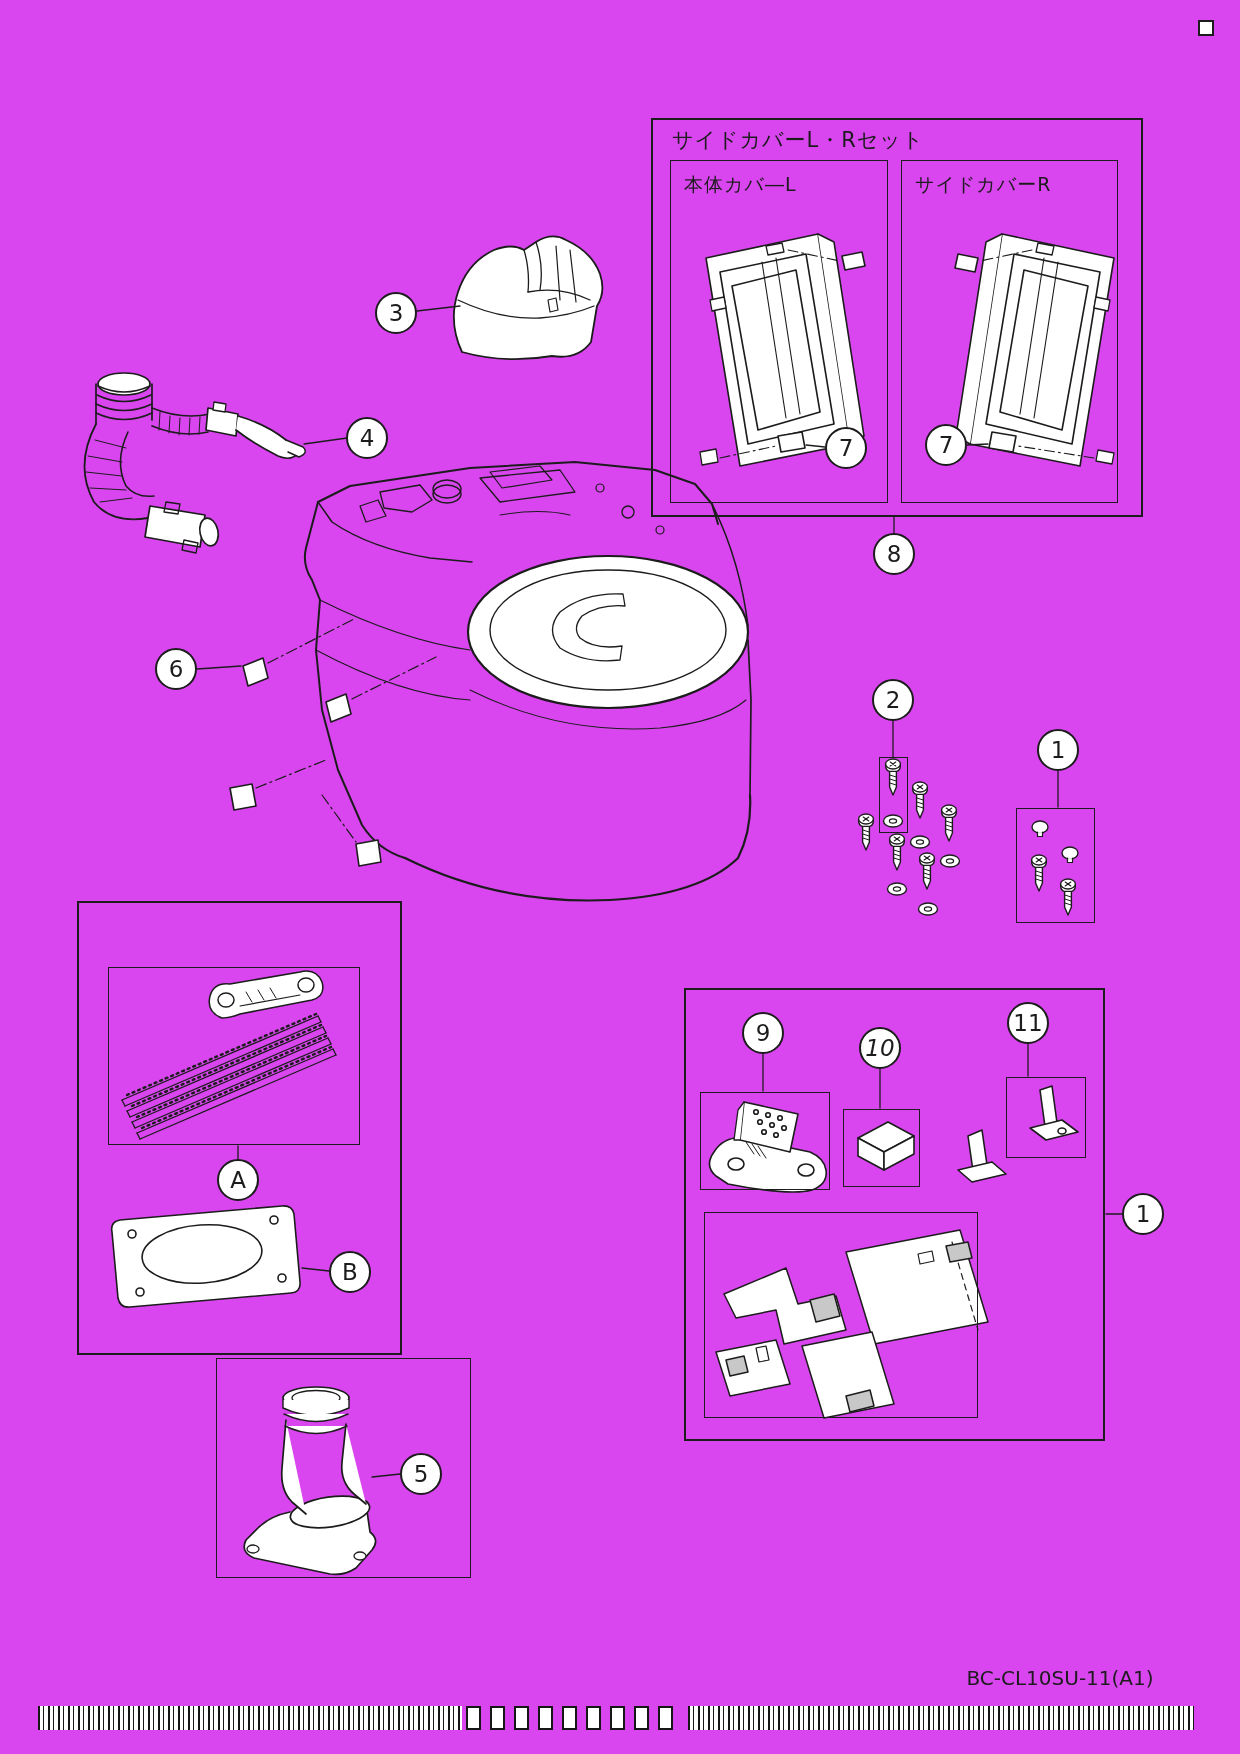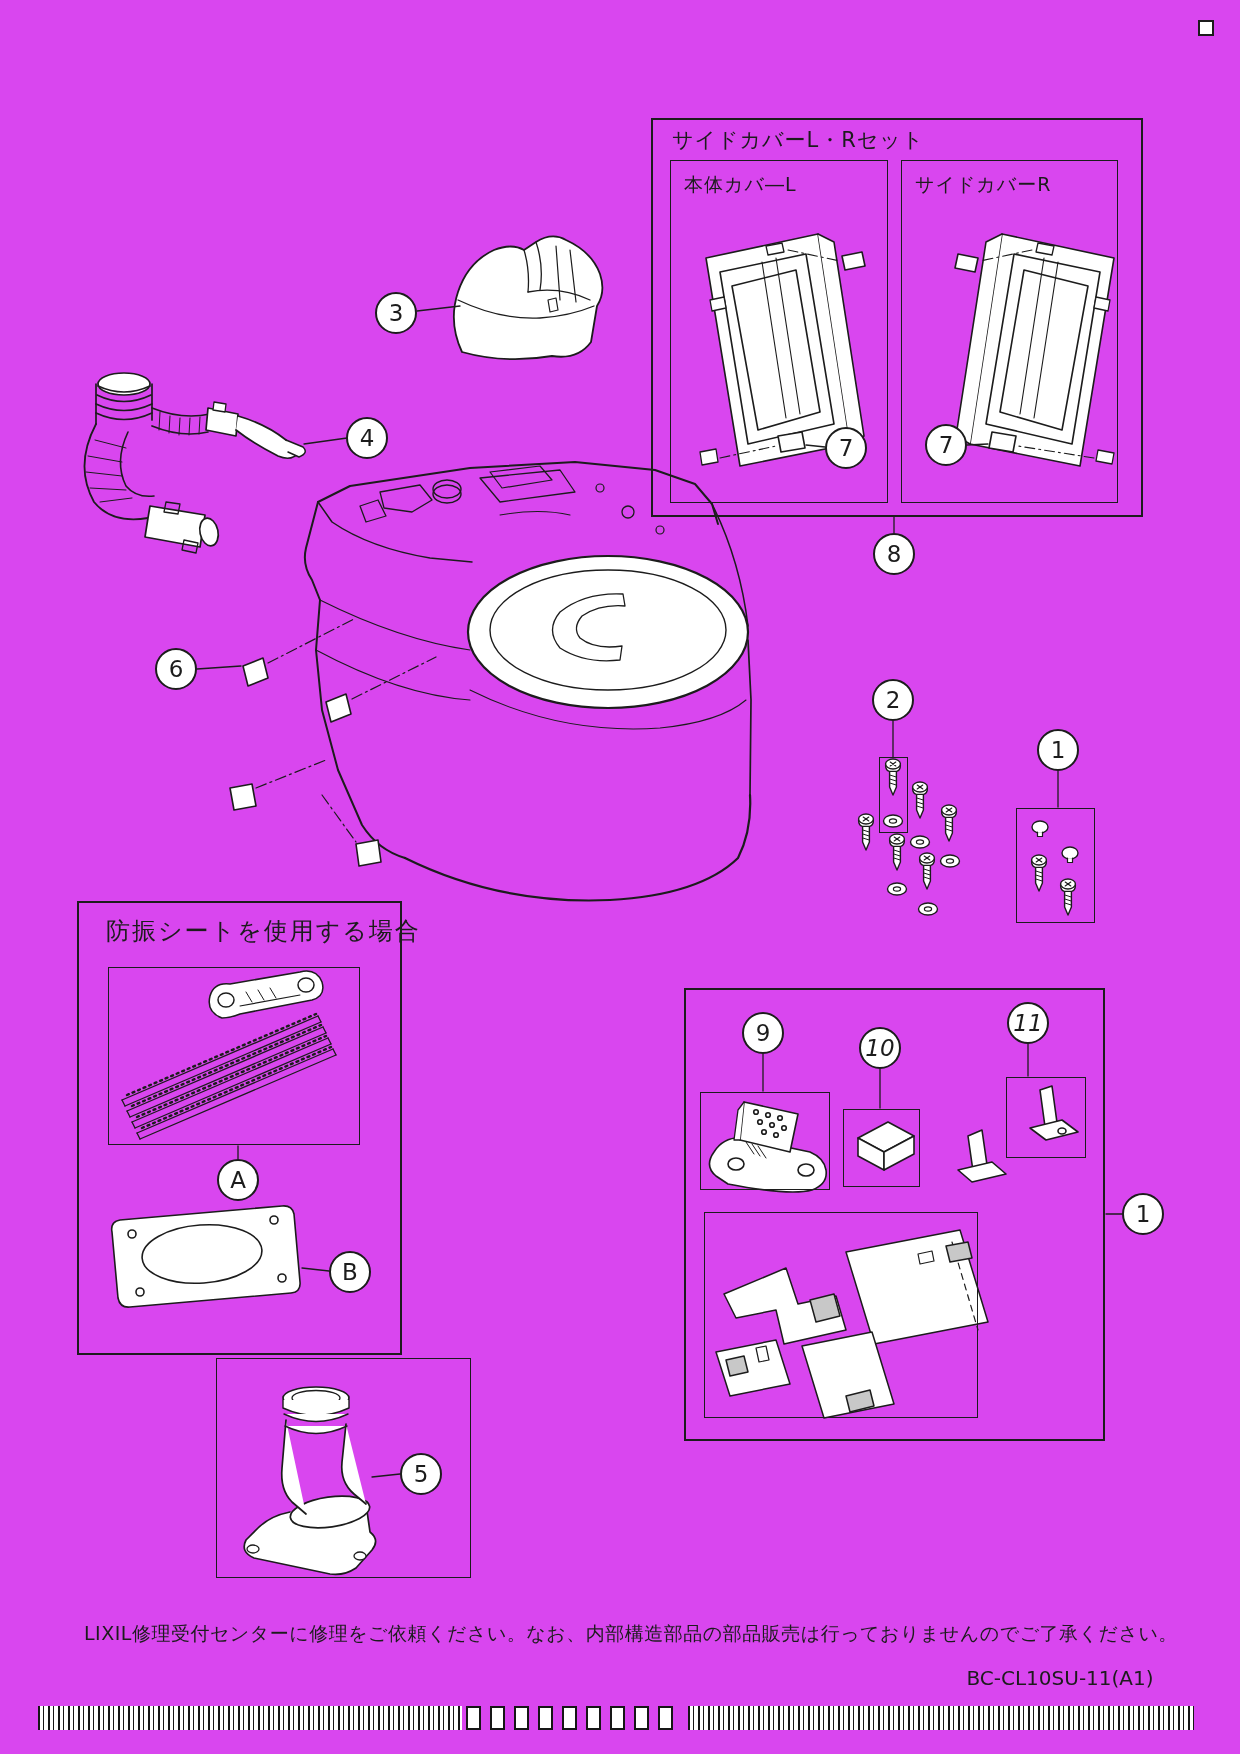--- a/index.html
+++ b/index.html
@@ -296,39 +296,37 @@
   <div class="box thinbox" style="left:704px;top:1212px;width:274px;height:206px;"></div>
 
   <div class="box" style="left:77px;top:901px;width:325px;height:454px;"></div>
   <div class="box thinbox" style="left:108px;top:967px;width:252px;height:178px;"></div>
 
   <div class="box thinbox" style="left:216px;top:1358px;width:255px;height:220px;"></div>
 
   <div class="label settitle" style="left:672px;top:126px;">サイドカバーL・Rセット</div>
   <div class="label" style="left:684px;top:172px;">本体カバ―L</div>
   <div class="label" style="left:915px;top:172px;">サイドカバーR</div>
-  <div class="label vibtitle" style="left:106px;top:915px;">防振シートを使用する場合</div>
 
   <div class="callout" style="left:1122px;top:1193px;">1</div>
   <div class="callout" style="left:872px;top:679px;">2</div>
   <div class="callout" style="left:375px;top:292px;">3</div>
   <div class="callout" style="left:346px;top:417px;">4</div>
   <div class="callout" style="left:400px;top:1453px;">5</div>
   <div class="callout" style="left:155px;top:648px;">6</div>
   <div class="callout" style="left:825px;top:427px;">7</div>
   <div class="callout" style="left:925px;top:424px;">7</div>
   <div class="callout" style="left:873px;top:533px;">8</div>
   <div class="callout" style="left:742px;top:1012px;">9</div>
   <div class="callout" style="left:859px;top:1027px;font-style:italic;">10</div>
-  <div class="callout" style="left:1007px;top:1002px;font-style:italic;">11</div>
+  <div class="callout" style="left:1007px;top:1002px;">11</div>
   <div class="callout" style="left:1037px;top:729px;">1</div>
   <div class="callout" style="left:217px;top:1159px;">A</div>
   <div class="callout" style="left:329px;top:1251px;">B</div>
 
-  <div class="footnote" style="left:84px;top:1621px;">LIXIL修理受付センターに修理をご依頼ください。なお、内部構造部品の部品販売は行っておりませんのでご了承ください。</div>
   <div class="model" style="left:940px;top:1666px;width:240px;">BC-CL10SU-11(A1)</div>
 
   <div class="bar-dense" style="left:38px;top:1706px;width:424px;"></div>
   <div class="bar-boxes" style="left:466px;top:1706px;">
     <div></div>
       <div></div>
       <div></div>
       <div></div>
       <div></div>
       <div></div>

